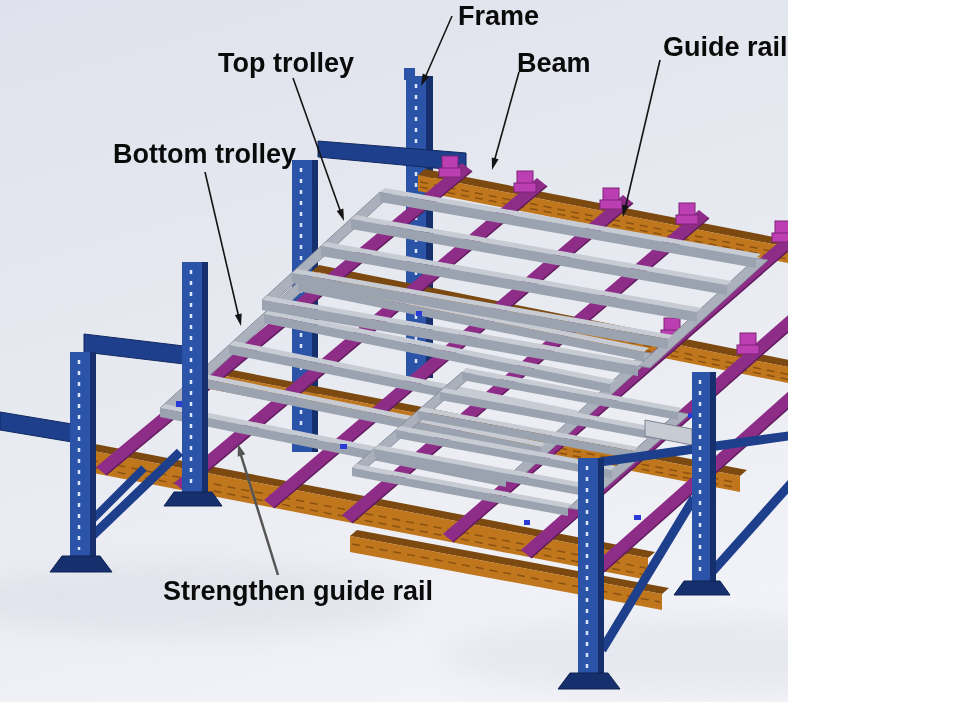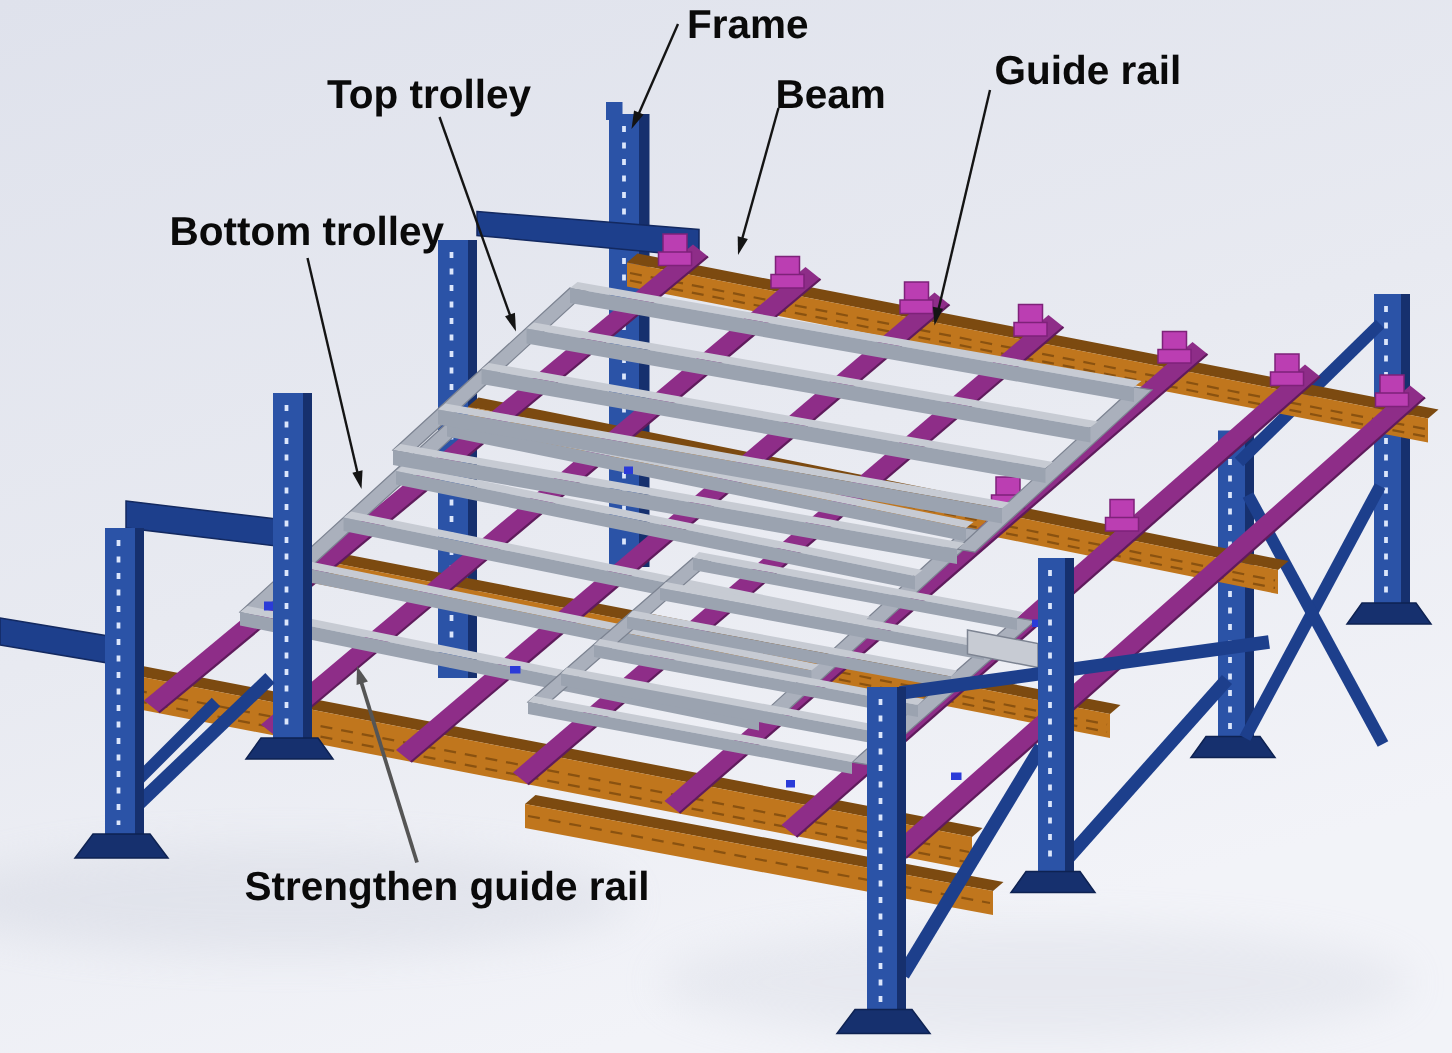--- a/index.html
+++ b/index.html
@@ -1,16 +1,16 @@
 <!DOCTYPE html>
 <html style="--frame_blue: #2b53a7; --frame_blue_dark: #16306e; --frame_blue_light: #4a74c8; --brace_blue: #1d3f8c; --beam_orange: #c0761d; --beam_orange_dark: #7c4a10; --beam_groove: #8a5210; --rail_purple: #8e2d88; --rail_purple_dark: #5f1b5c; --rail_clip: #bb3eb2; --trolley_gray: #9ba3b0; --trolley_gray_light: #c7cbd3; --trolley_gray_dark: #7c8391; --detail_blue: #2a3bd8; --leader_dark: #141414; --leader_gray: #555555; --label_text: #0a0a0a; --background_top: #dfe2ec; --background_bottom: #f2f3f8;"><head>
 <meta charset="utf-8">
 <style>
   html,body{margin:0;padding:0;background:#fff;}
-  #stage{position:relative;width:968px;height:702px;overflow:hidden;
+  #stage{position:relative;width:788px;height:702px;overflow:hidden;
          font-family:"Liberation Sans",sans-serif;}
   svg{display:block;}
   .post-front{fill:var(--frame_blue,#2b53a7);}
   .post-side{fill:var(--frame_blue_dark,#16306e);}
   .perf{stroke:#dce6fb;stroke-width:2.5;stroke-dasharray:4 7;fill:none;}
   .foot{fill:var(--frame_blue_dark,#16306e);stroke:#0e2252;stroke-width:1;}
   .brace{stroke:var(--brace_blue,#1d3f8c);fill:none;}
   .arm{fill:var(--brace_blue,#1d3f8c);stroke:#132960;stroke-width:1;}
   .beam-front{fill:var(--beam_orange,#c0761d);}
   .beam-top{fill:var(--beam_orange_dark,#7c4a10);}

